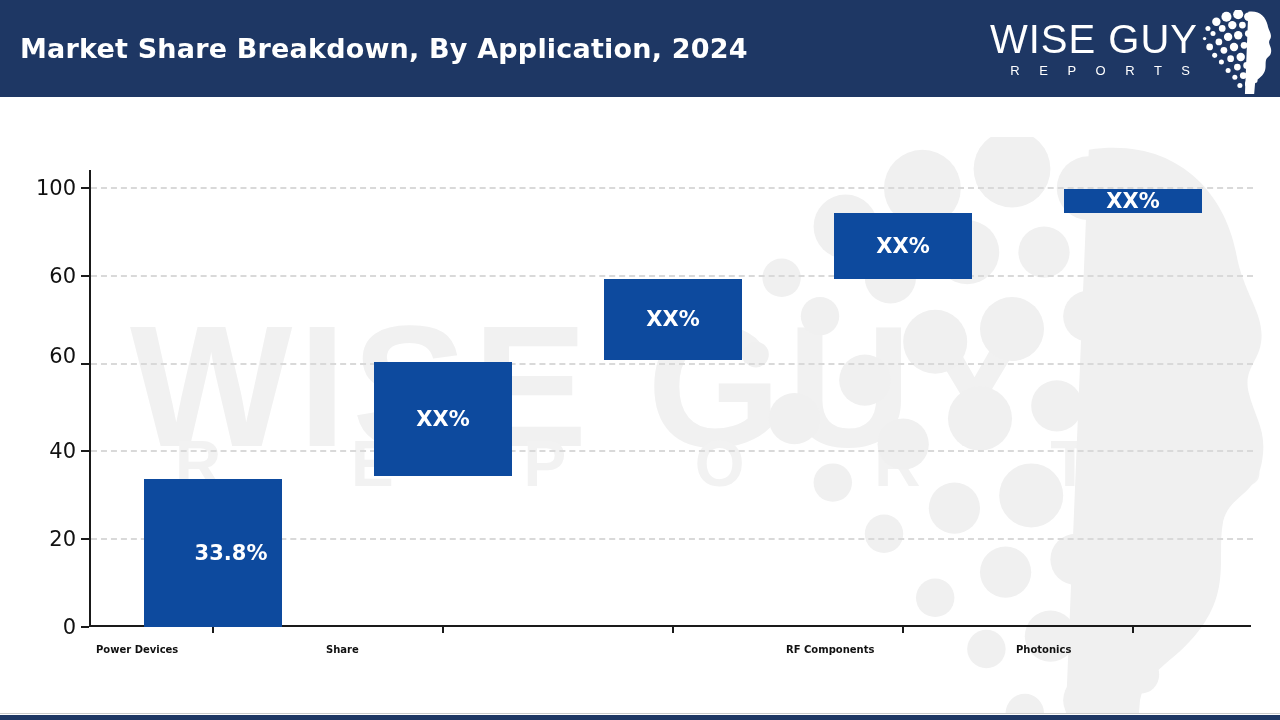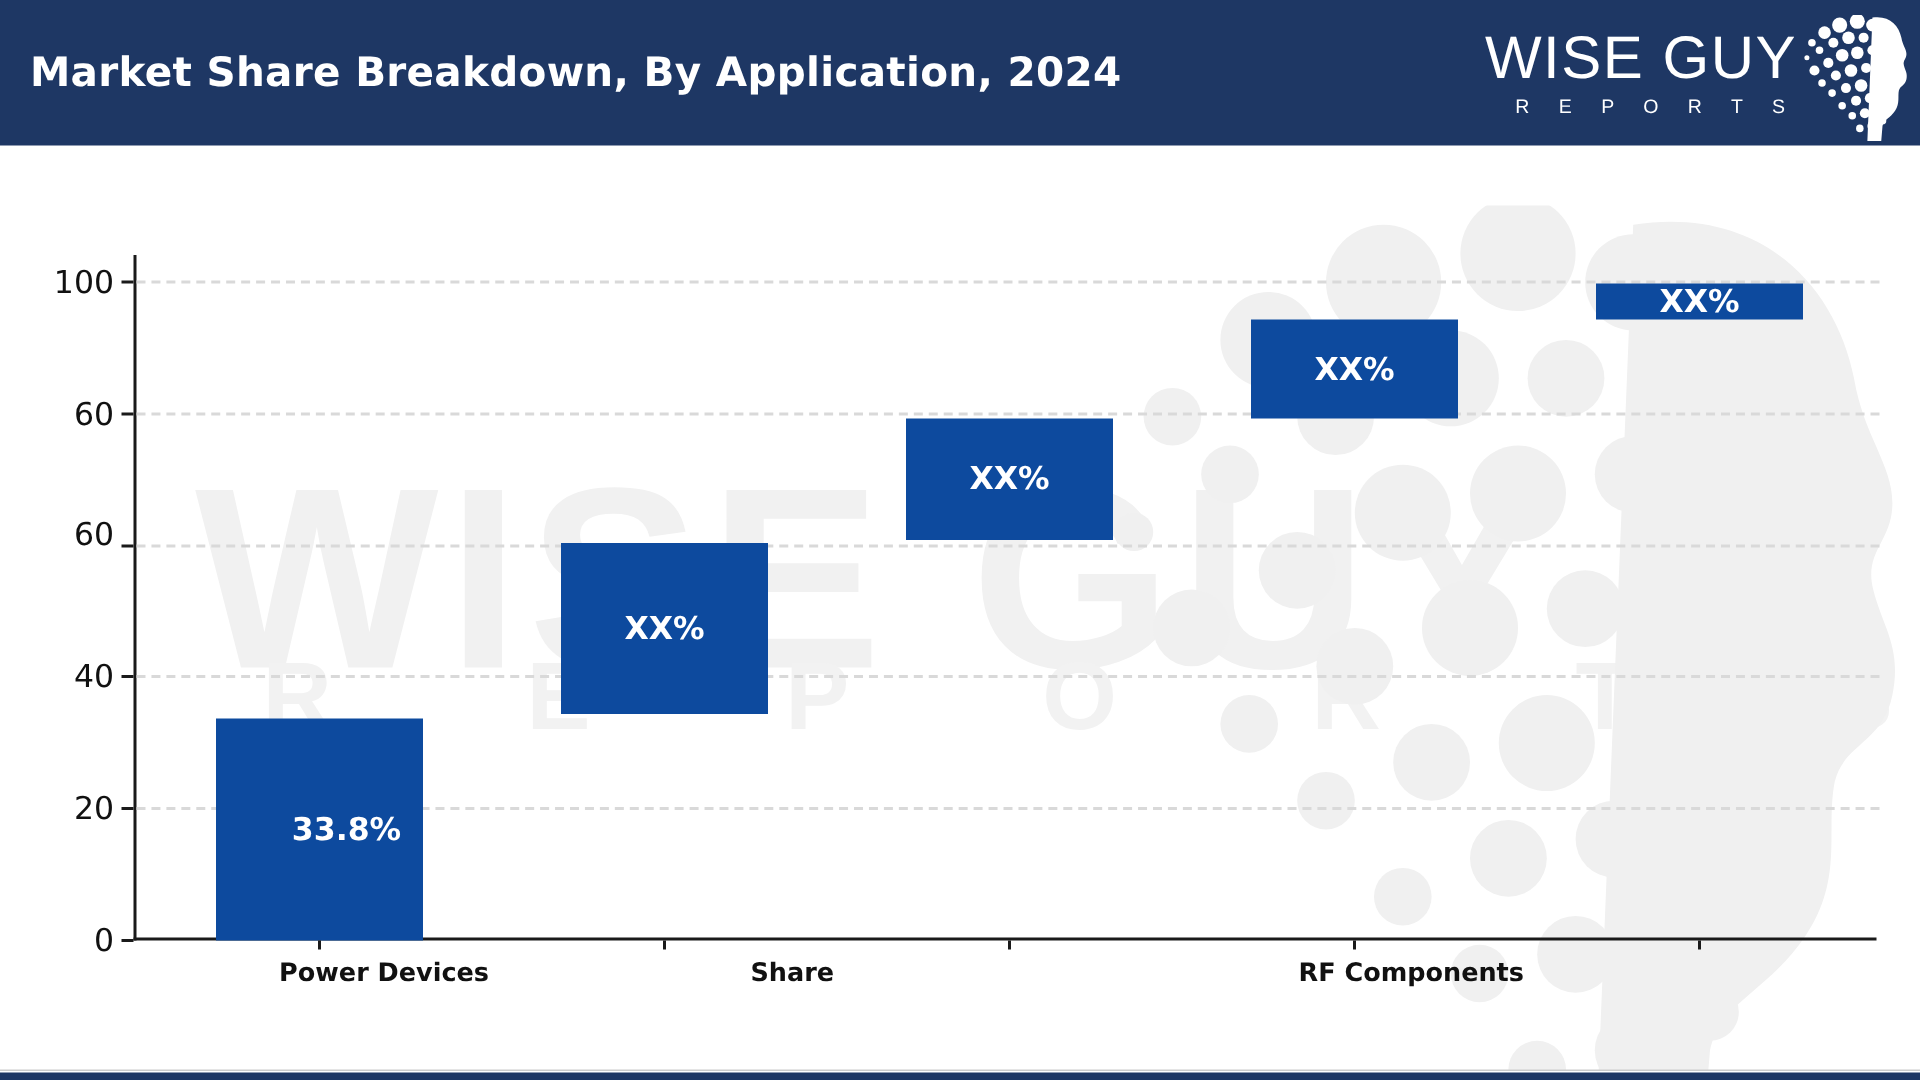--- a/index.html
+++ b/index.html
@@ -40,21 +40,21 @@
   .xtick-mark { position:absolute; top:457px; width:2px; height:6px; background:#1a1a1a; }
   .bar { position:absolute; background:#0d4a9e; display:flex; align-items:center;
          justify-content:center; }
   .bar-label { color:#ffffff; font-weight:bold; font-size:21px;
                font-family:"DejaVu Sans", sans-serif; }
   #yaxis { position:absolute; left:0; top:170px; width:76px; height:457px; z-index:2; }
   .ytick-label { position:absolute; right:0; transform:translateY(-50%); font-size:21px;
                  color:#111111; text-align:right; width:76px;
                  font-family:"DejaVu Sans", sans-serif; }
   #xlabels { position:absolute; left:89px; top:639px; width:1162px; height:50px; z-index:2; }
-  .x-category-label { position:absolute; width:230px; text-align:right; font-size:17px;
+  .x-category-label { position:absolute; width:230px; text-align:left; font-size:10px;
                       font-weight:bold; color:#111111; white-space:pre-line; line-height:21px;
                       font-family:"DejaVu Sans", sans-serif; }
 
   
   #footer-hairline { position:absolute; left:0; top:713px; width:1280px; height:1px;
                      background:#cccccc; z-index:4; }
   #footer-bar { position:absolute; left:0; top:715px; width:1280px; height:5px;
                 background:#1e3764; z-index:4; }
 </style>
 </head>
@@ -193,17 +193,18 @@
       <div class="bar" style="background: rgb(13, 74, 158); left: 973px; top: 18.878px; height: 23.706px; width: 138px;">
         <span class="bar-label" style="color: rgb(255, 255, 255);">XX%</span>
       </div>
       <div class="xtick-mark" style="left: 1041px;"></div>
     </div>
 
   <div id="xlabels">
       <div class="x-category-label" style="left: 7px;">Power Devices</div>
       <div class="x-category-label" style="left: 237px;">Share</div>
       <div class="x-category-label" style="left: 697px;">RF Components</div>
+      <div class="x-category-label" style="left: 927px;">Photonics</div>
     </div>
 
   <div id="footer-hairline"></div>
   <div id="footer-bar"></div>
 </div>
 
 </body></html>

